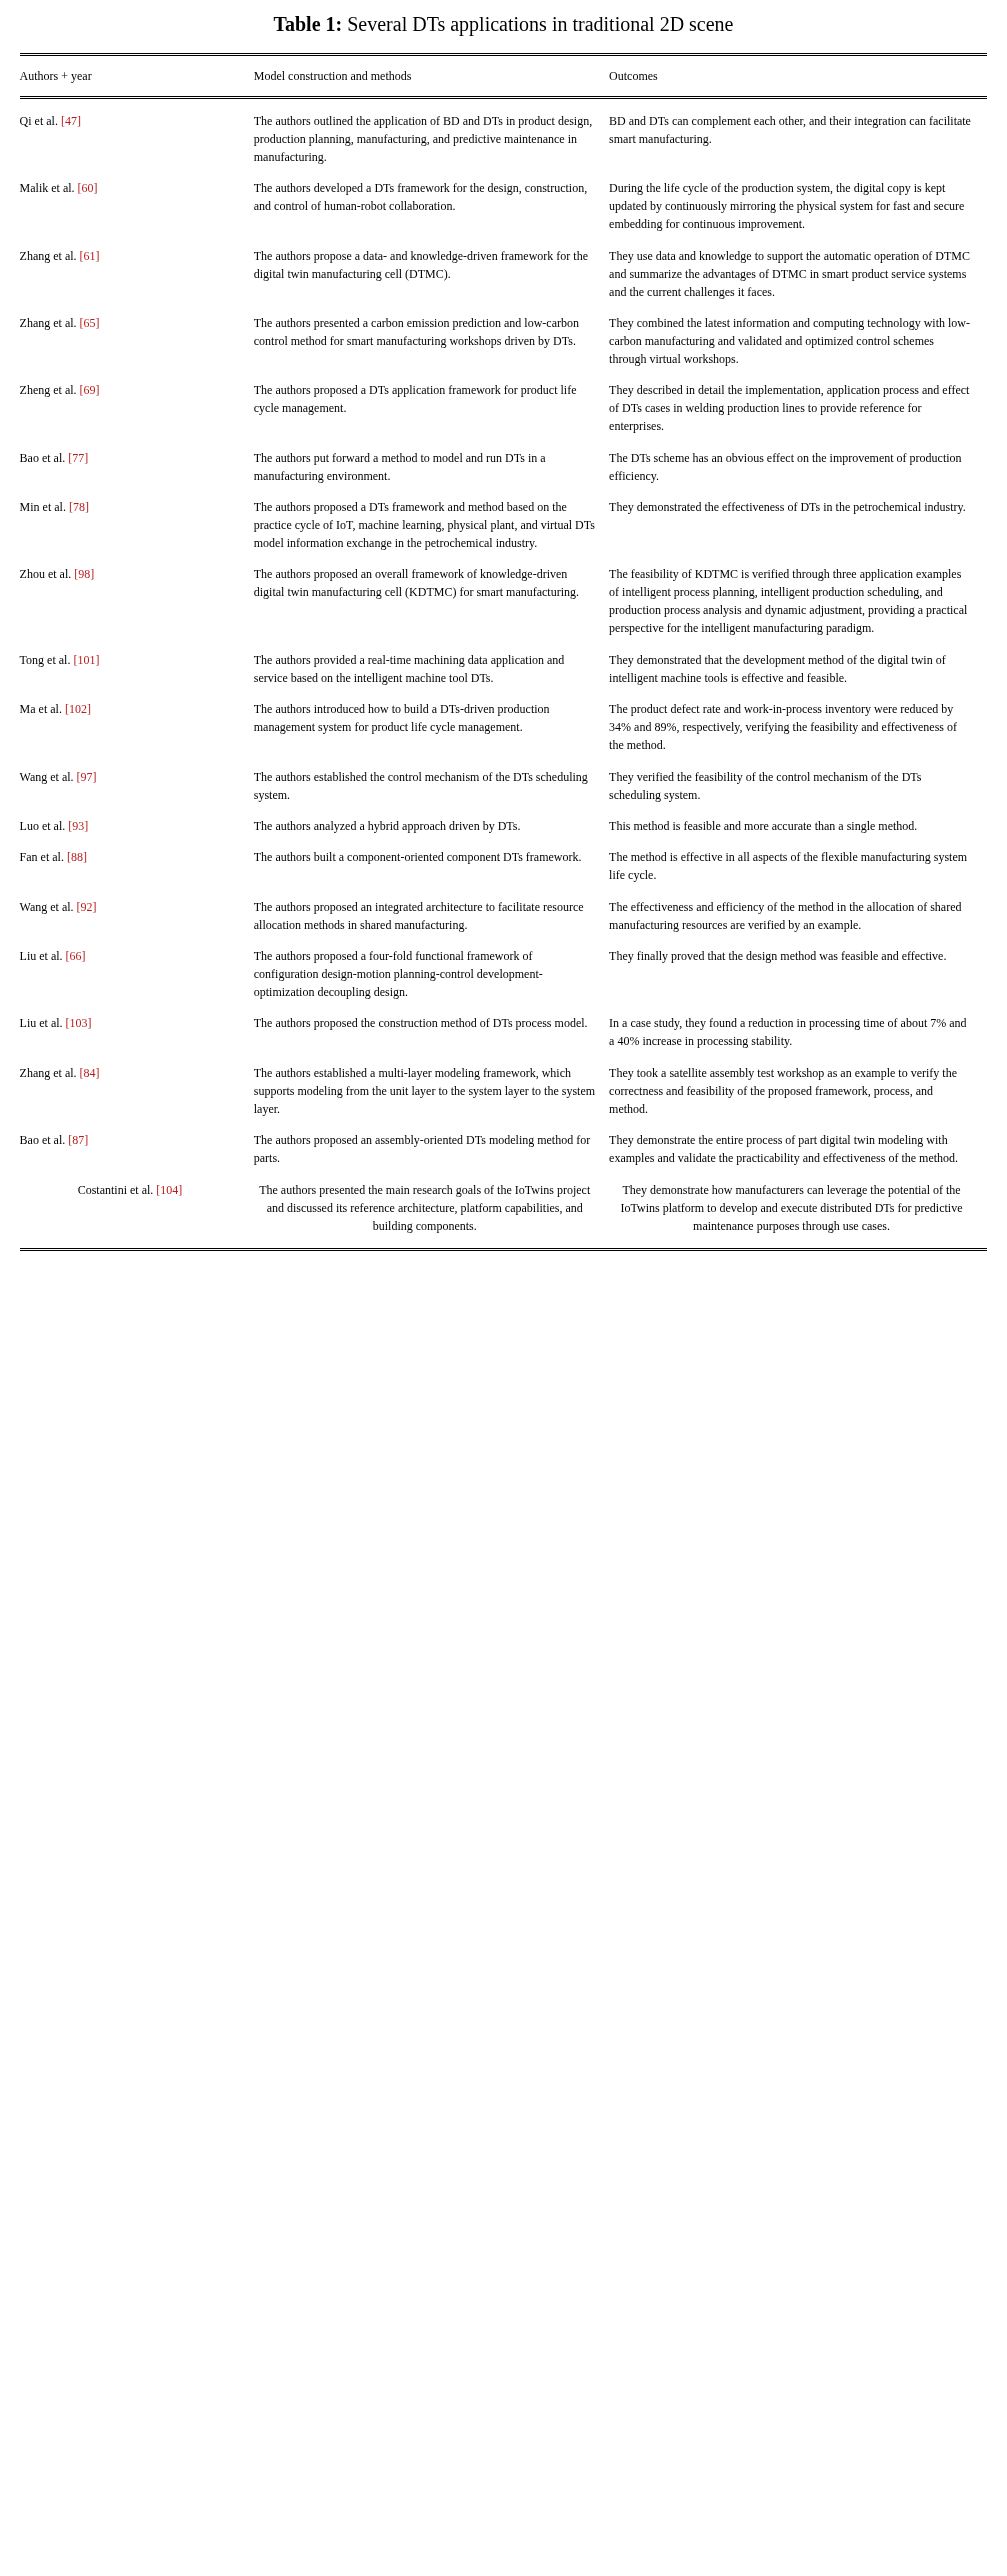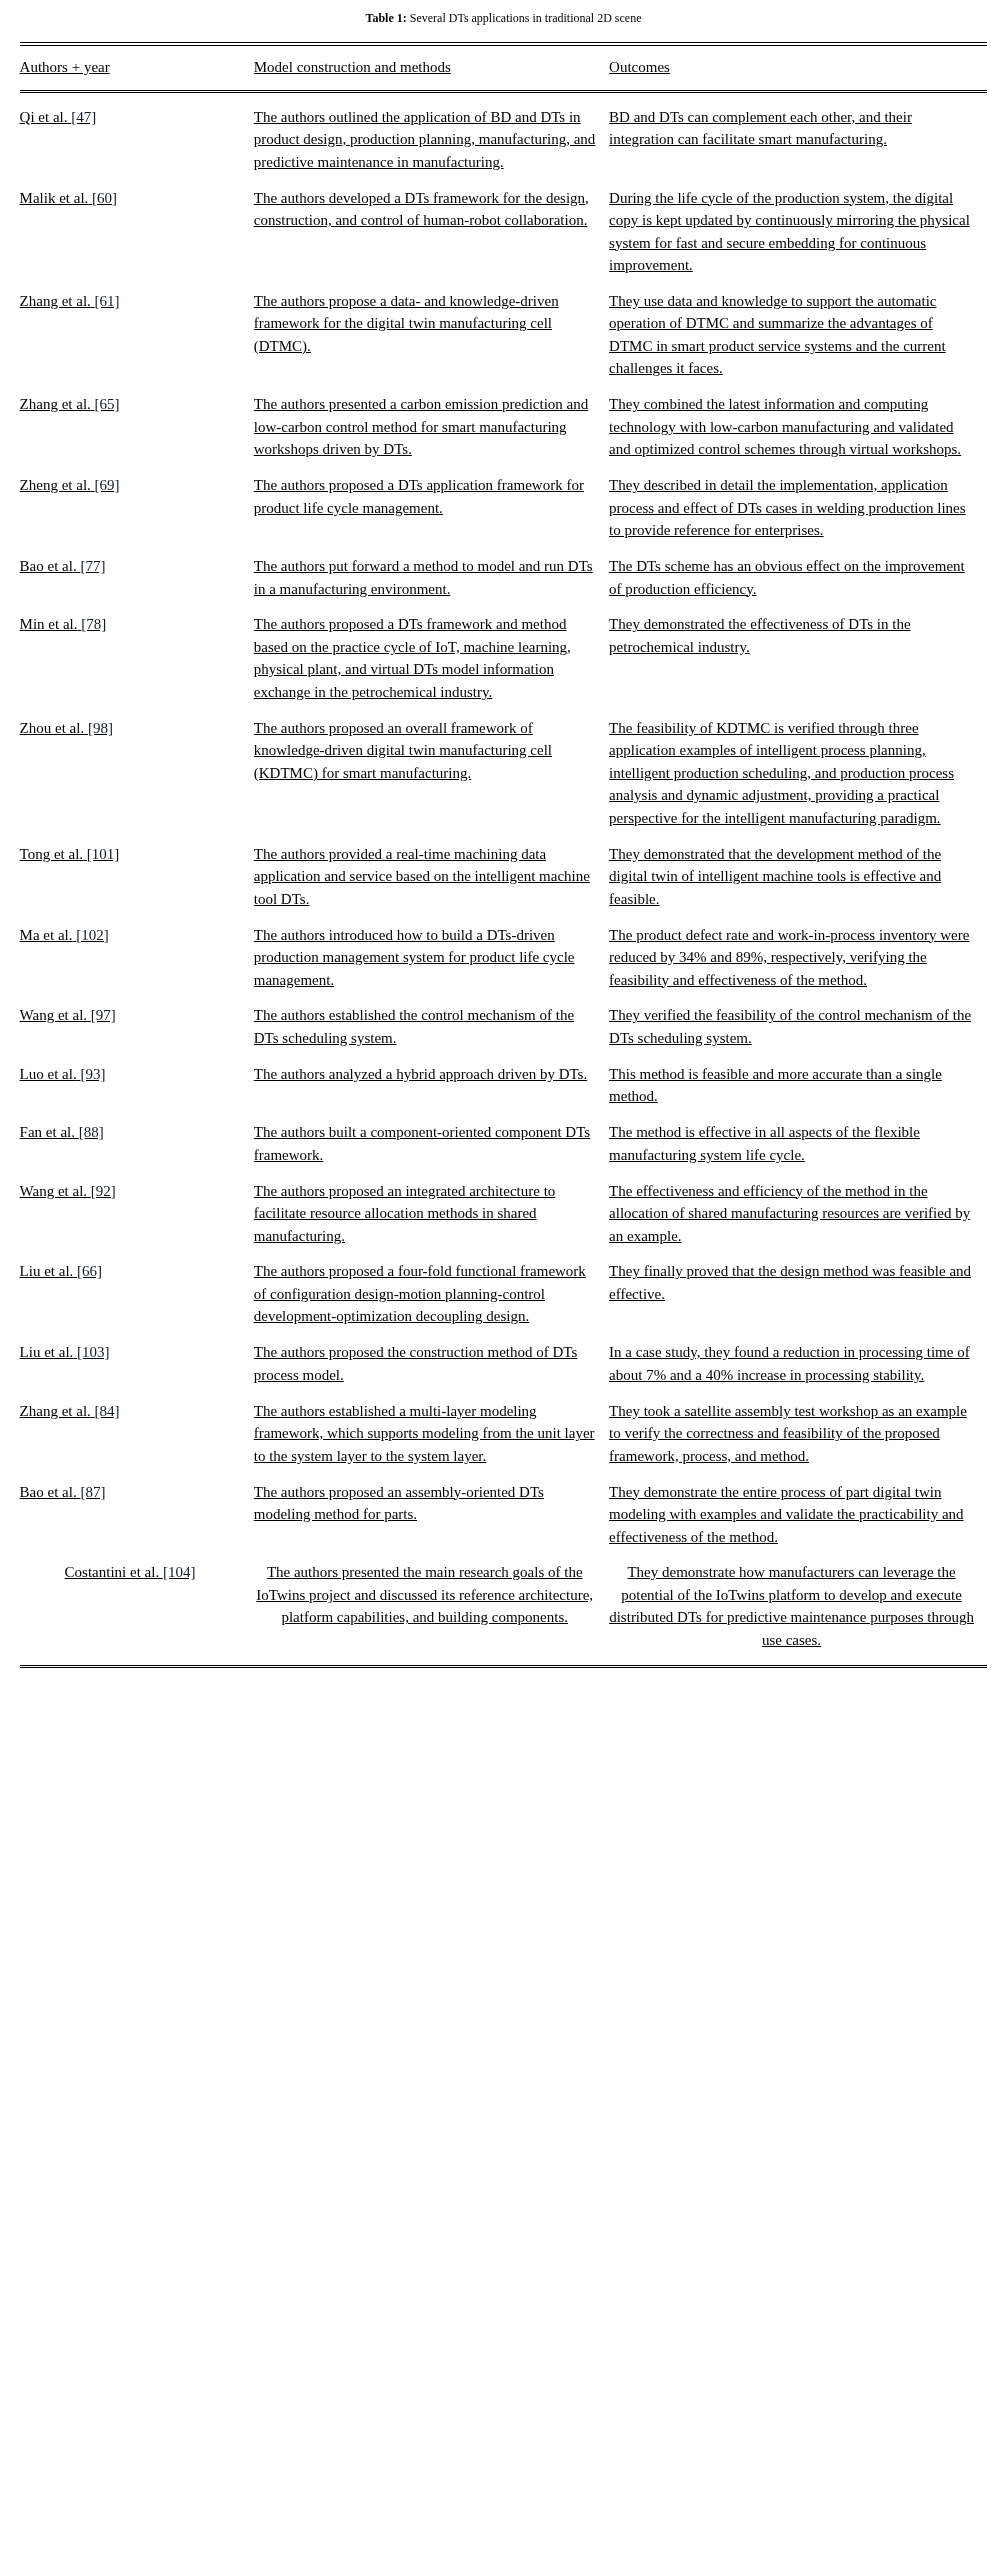--- a/index.html
+++ b/index.html
@@ -19,21 +19,21 @@
     min-height: 2852px;
     box-sizing: border-box;
     padding: 0 19.6px 0 19.6px;
     background: #ffffff;
     position: relative;
   }
 
   
   .caption {
     text-align: center;
-    font-size: 12px;
+    font-size: 20px;
     line-height: 1.3;
     padding-top: 11.3px;
     padding-bottom: 15.5px;
     white-space: nowrap;
   }
   .caption .caption-label {
     font-weight: bold;
   }
   .caption .caption-text {
     font-weight: normal;
@@ -57,22 +57,21 @@
     border-bottom: 0.5px solid #000;
     height: 1.5px;
     margin: 0;
   }
 
   
   table.dt-table {
     width: 100%;
     border-collapse: collapse;
     table-layout: fixed;
-    font-size: 15px;
-    text-decoration: underline;
+    font-size: 12px;
   }
   table.dt-table col.c-authors  { width: 234px; }
   table.dt-table col.c-model    { width: 355px; }
   table.dt-table col.c-outcomes { width: 378px; }
 
   table.dt-table th {
     text-align: left;
     font-weight: normal;
     vertical-align: top;
     padding: 11.3px 13.4px 11.3px 0;
@@ -92,21 +91,21 @@
     padding-top: 12.4px;
   }
   table.dt-table tbody tr:last-child td {
     padding-bottom: 13.4px;
     text-align: center;
   }
 
   .cell-authors { white-space: nowrap; }
 
   .cite {
-    color: #0f172a;
+    color: #b91c1c;
     text-decoration: none;
   }
 </style>
 </head>
 <body>
 
 <div class="page">
 
   <div class="caption">
     <span class="caption-label">Table 1:</span><span class="caption-text">&nbsp;<span>Several DTs applications in traditional 2D scene</span></span>

